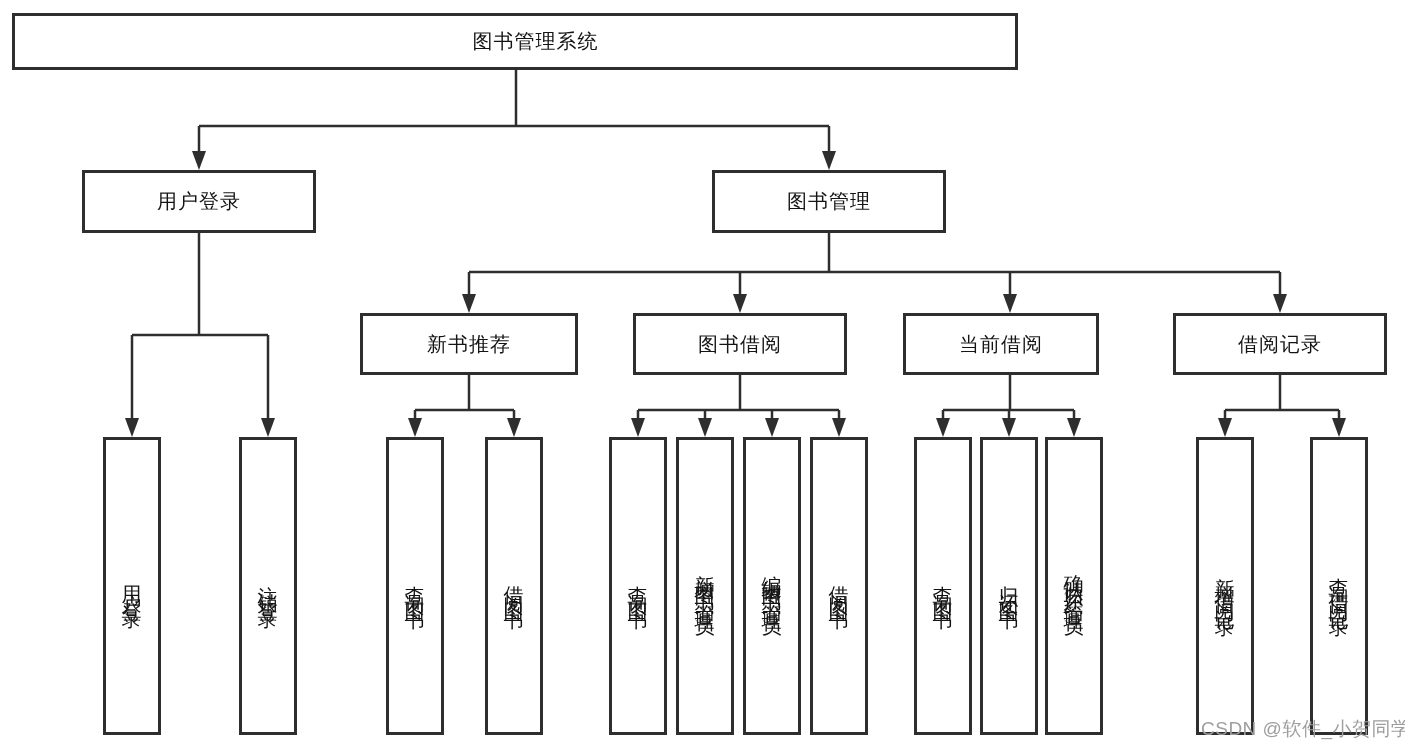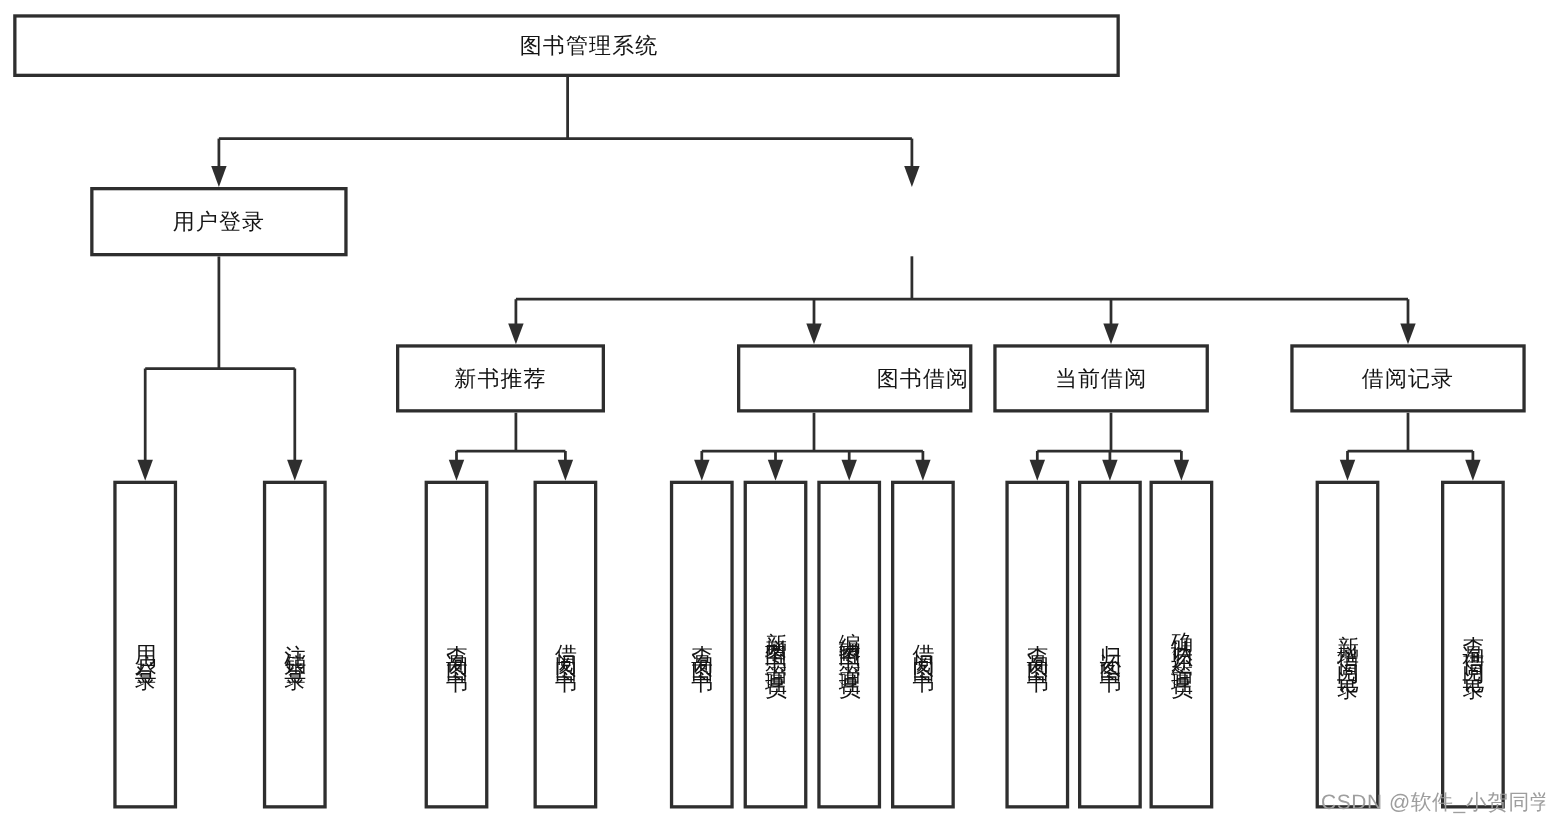--- a/index.html
+++ b/index.html
@@ -30,22 +30,22 @@
     align-items: center;
     justify-content: center;
     font-size: 20px;
     color: #141414;
     letter-spacing: 1px;
     text-align: center;
   }
   .node-root   { left: 12px;   top: 13px;  width: 1006px; height: 57px; padding-left: 41px; }
   .node-l2-a   { left: 82px;   top: 170px; width: 234px;  height: 63px; }
   .node-l2-b   { left: 712px;  top: 170px; width: 234px;  height: 63px; }
-  .node-l3-a   { left: 360px;  top: 313px; width: 190px;  height: 62px; }
-  .node-l3-b   { left: 670px;  top: 313px; width: 214px;  height: 62px; justify-content: flex-end; }
+  .node-l3-a   { left: 360px;  top: 313px; width: 218px;  height: 62px; }
+  .node-l3-b   { left: 633px;  top: 313px; width: 214px;  height: 62px; }
   .node-l3-c   { left: 903px;  top: 313px; width: 196px;  height: 62px; }
   .node-l3-d   { left: 1173px; top: 313px; width: 214px;  height: 62px; }
   .leaf {
     position: absolute;
     top: 437px;
     width: 58px;
     height: 298px;
     background: #ffffff;
     border: 3px solid #2e2e2e;
     display: flex;
@@ -161,20 +161,23 @@
     </g>
   </svg>
 
   <div class="node node-root">
     <span>图书管理系统</span>
   </div>
 
   <div class="node node-l2-a">
     <span>用户登录</span>
   </div>
+  <div class="node node-l2-b">
+    <span>图书管理</span>
+  </div>
 
   <div class="node node-l3-a">
     <span>新书推荐</span>
   </div>
   <div class="node node-l3-b">
     <span>图书借阅</span>
   </div>
   <div class="node node-l3-c">
     <span>当前借阅</span>
   </div>

